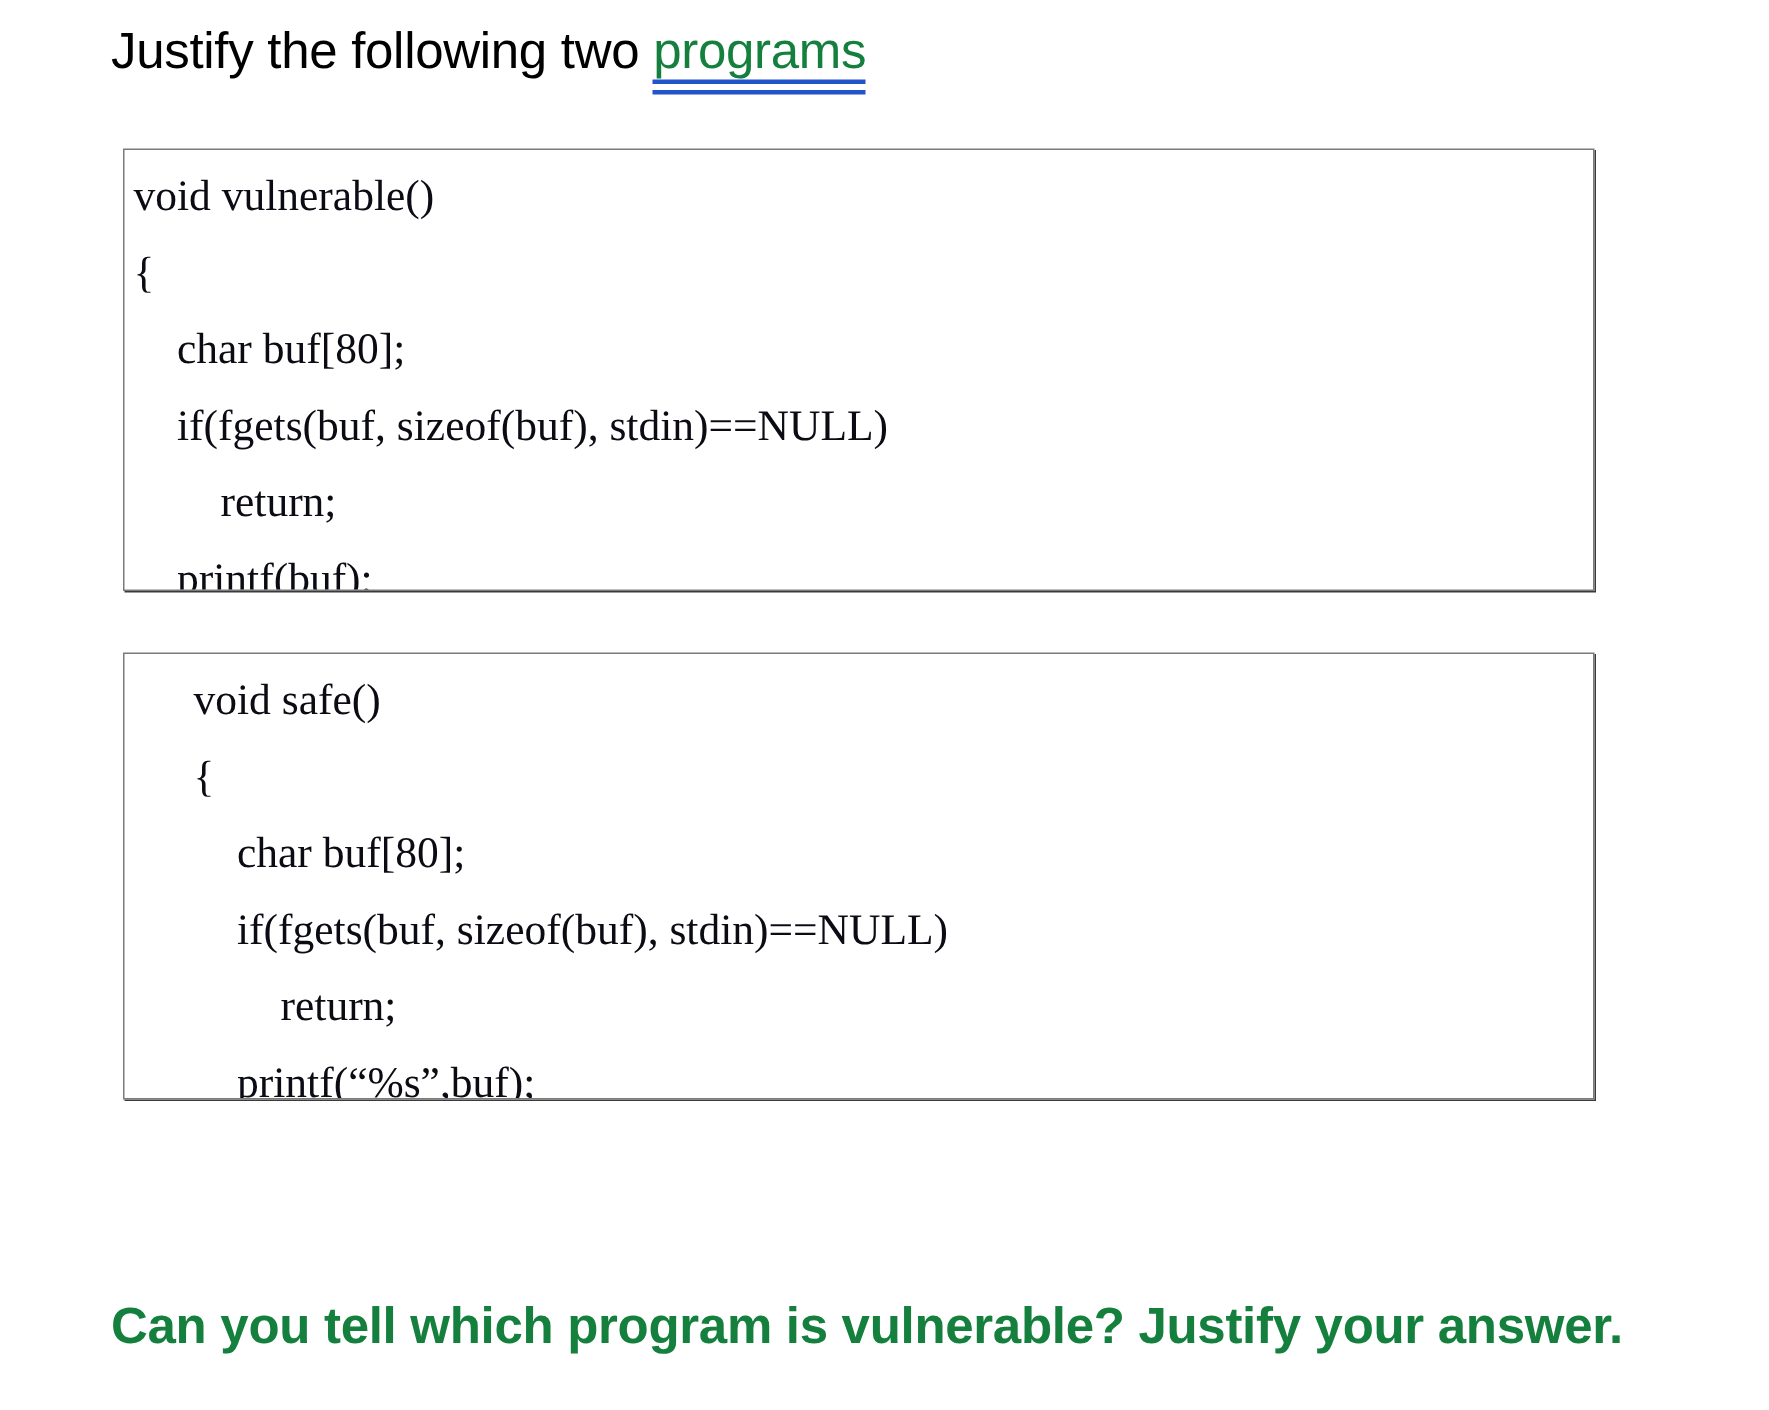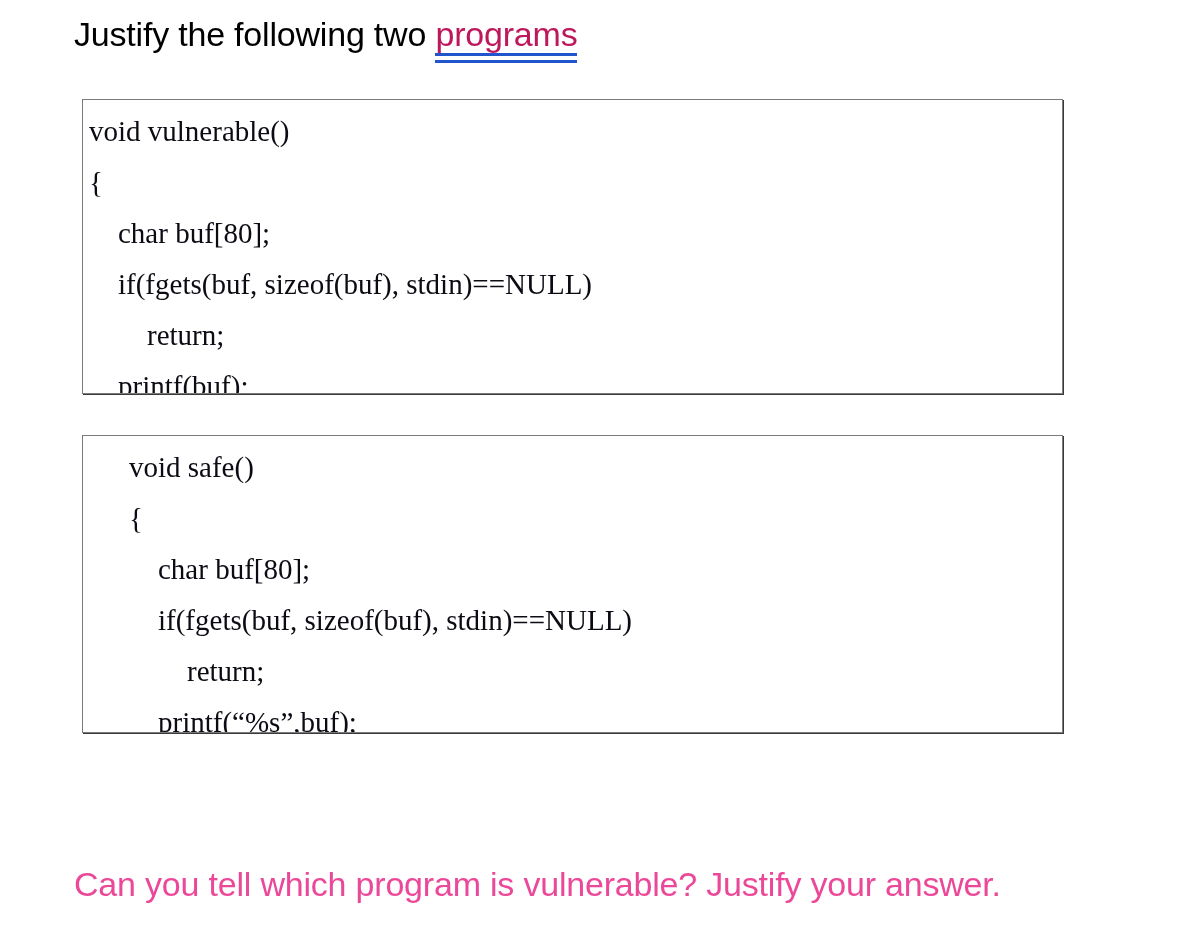--- a/index.html
+++ b/index.html
@@ -28,21 +28,21 @@
     top: 12px;
     font-family: "Liberation Sans", sans-serif;
     font-size: 34px;
     font-weight: 400;
     color: #000000;
     letter-spacing: -0.2px;
     white-space: nowrap;
     line-height: 44px;
   }
   .heading .linked {
-    color: #be185d;
+    color: #15803d;
     text-decoration: none;
     position: relative;
     padding-bottom: 2px;
     white-space: nowrap;
     text-align: right;
   }
   .heading .linked .ul1,
   .heading .linked .ul2 {
     position: absolute;
     left: 0;
@@ -87,22 +87,22 @@
     letter-spacing: 0px;
   }
 
   
   .question {
     position: absolute;
     left: 74px;
     top: 862px;
     font-family: "Liberation Sans", sans-serif;
     font-size: 34px;
-    font-weight: 400;
-    color: #ec4899;
+    font-weight: 700;
+    color: #15803d;
     letter-spacing: -0.2px;
     white-space: nowrap;
     line-height: 44px;
   }
 </style>
 </head>
 <body>
 
 <div class="slide">
 

